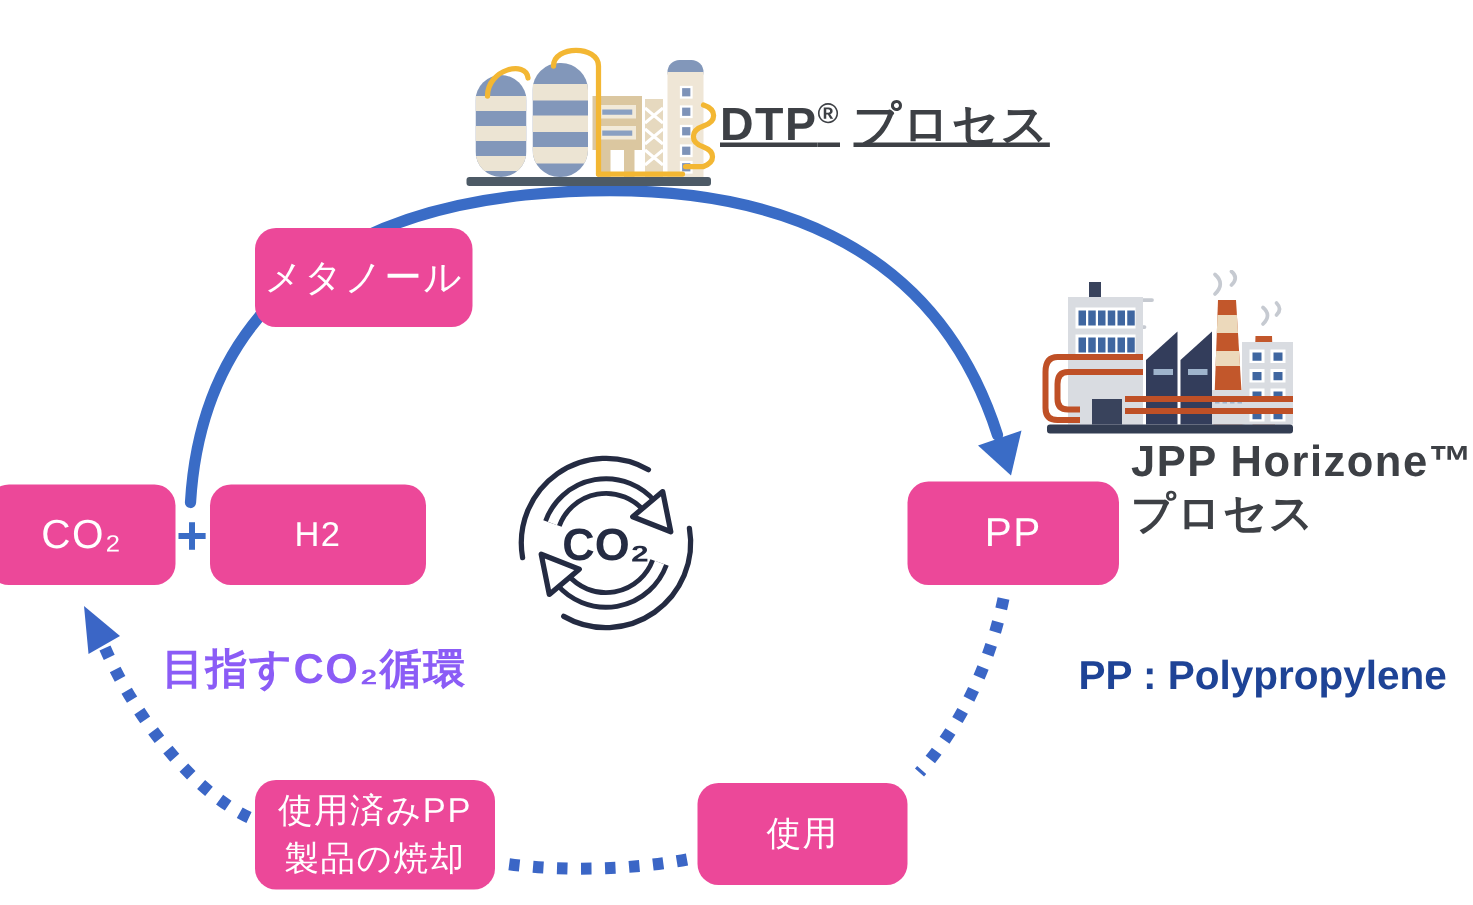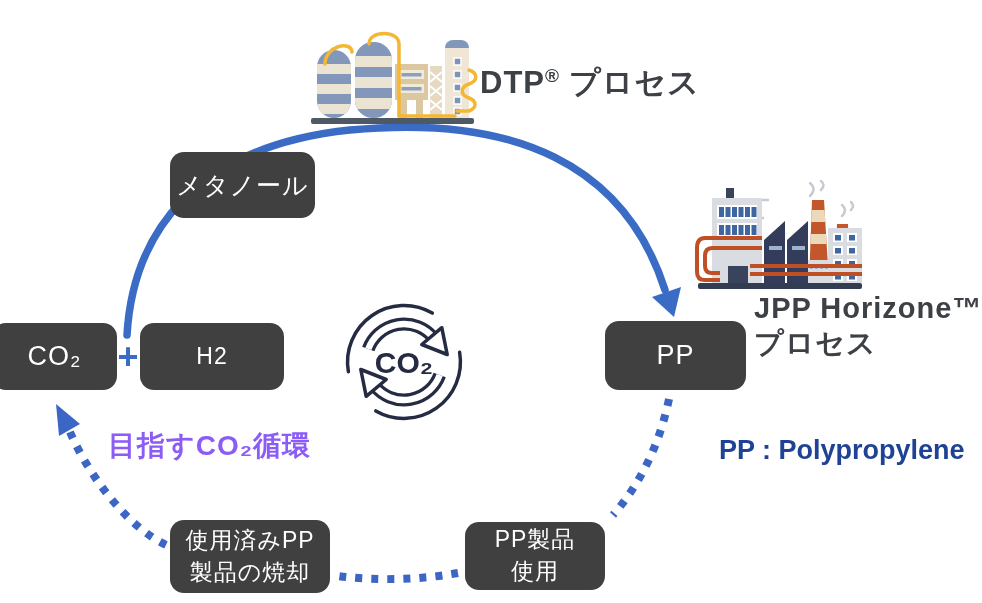--- a/index.html
+++ b/index.html
@@ -2,37 +2,37 @@
 <html><head>
 <meta charset="utf-8">
 <style>
   html,body{margin:0;padding:0;background:#ffffff;}
   .canvas{position:relative;width:982px;height:603px;background:#ffffff;overflow:hidden;
           font-family:"Liberation Sans","DejaVu Sans",sans-serif;}
   .canvas *{box-sizing:border-box;}
   .layer{position:absolute;left:0;top:0;}
 
   
-  .node{position:absolute;background:#404040;border-radius:14px;color:#ffffff;
+  .node{position:absolute;background:#ec4899;border-radius:14px;color:#ffffff;
         display:flex;flex-direction:column;align-items:center;justify-content:center;
         text-align:center;letter-spacing:1px;}
   .node .ln{display:block;line-height:1.38;}
   .box-methanol{left:170px;top:152px;width:145px;height:66px;font-size:25px;}
   .box-propylene{left:460px;top:152px;width:158px;height:66px;font-size:25px;}
   .box-co2{left:-8px;top:323px;width:125px;height:67px;font-size:27px;}
   .box-h2{left:140px;top:323px;width:144px;height:67px;font-size:23px;}
   .box-pp{left:605px;top:321px;width:141px;height:69px;font-size:27px;}
   .box-waste{left:170px;top:520px;width:160px;height:73px;font-size:23px;}
   .box-use{left:465px;top:522px;width:140px;height:68px;font-size:23px;}
 
   .plus{position:absolute;left:112px;top:336px;width:32px;text-align:center;
         color:#3a6cc6;font-size:36px;font-weight:bold;}
 
   .dtp-label{position:absolute;left:480px;top:62px;color:#3d4045;font-size:31px;
-             font-weight:bold;letter-spacing:1px;white-space:nowrap;}
+             font-weight:bold;letter-spacing:1px;white-space:nowrap;text-decoration:underline;}
   .dtp-label .sup{font-size:19px;vertical-align:super;}
   .dtp-label .suffix{margin-left:9px;}
   .jpp-label{position:absolute;left:754px;top:291px;color:#3d4045;font-size:29px;
              font-weight:bold;line-height:1.22;letter-spacing:1px;white-space:nowrap;}
   .pp-note{position:absolute;left:719px;top:411px;color:#1e4396;font-size:27px;
            font-weight:600;white-space:nowrap;margin-top:24px;}
   .goal-note{position:absolute;left:108px;top:427px;color:#8b5cf6;font-size:28px;
              font-weight:bold;letter-spacing:1px;white-space:nowrap;}
 </style>
 </head>
@@ -232,21 +232,20 @@
     <span class="ln">H2</span>
   </div>
   <div class="node box-pp">
     <span class="ln">PP</span>
   </div>
   <div class="node box-waste">
     <span class="ln">使用済みPP</span>
     <span class="ln">製品の焼却</span>
   </div>
   <div class="node box-use">
-    <span class="ln">PP製品</span>
     <span class="ln">使用</span>
   </div>
 
   <div class="dtp-label">
     <span>DTP</span><span class="sup">®</span><span class="suffix">プロセス</span>
   </div>
   <div class="jpp-label">
     <div>JPP Horizone™</div>
     <div>プロセス</div>
   </div>

